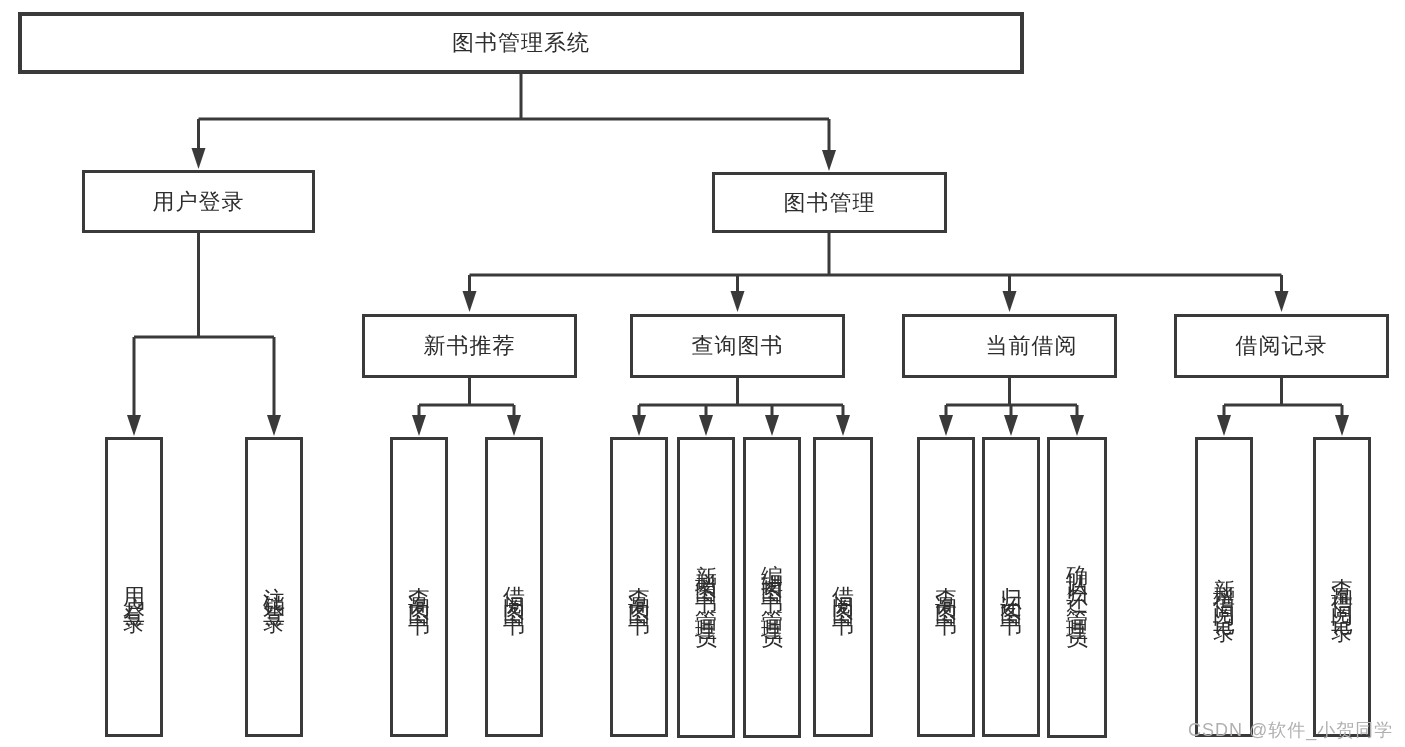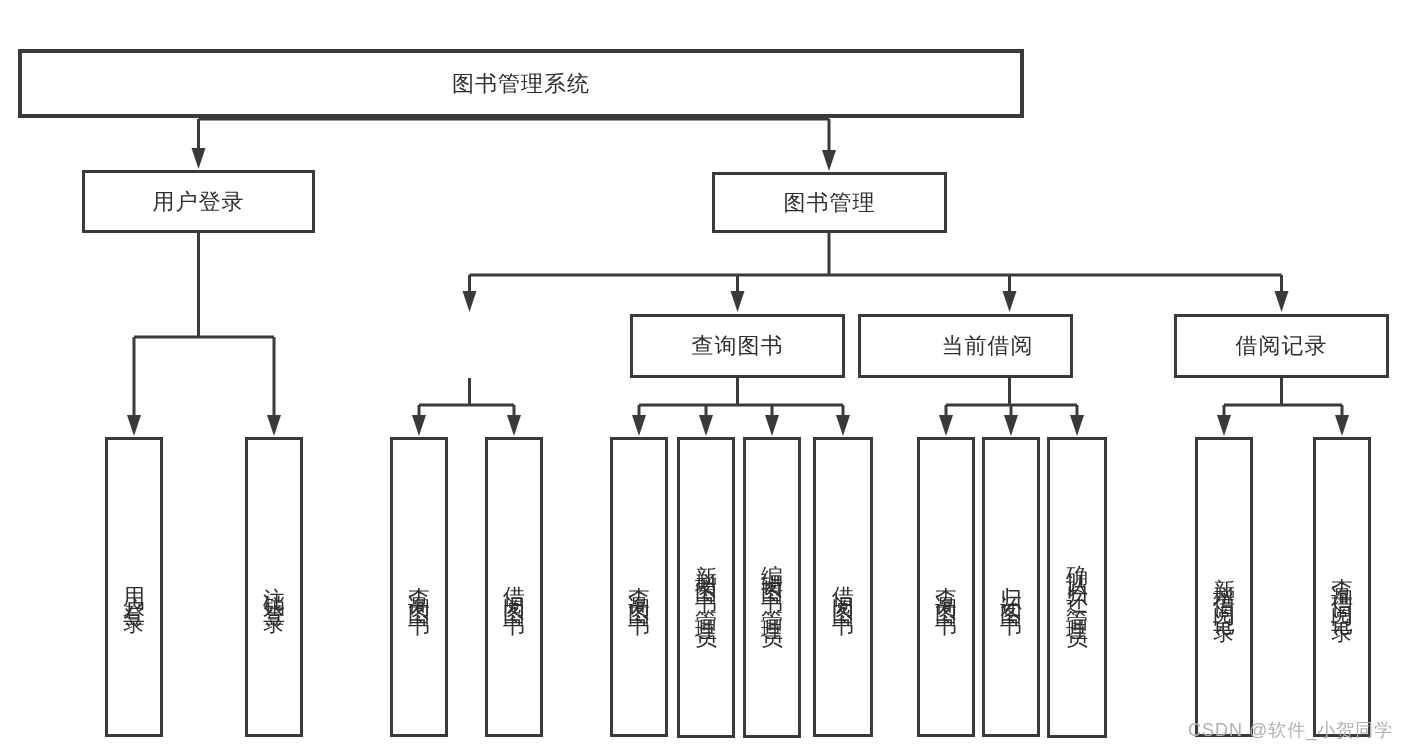--- a/index.html
+++ b/index.html
@@ -71,27 +71,28 @@
       <polygon points="772,436 765,415 779,415"></polygon>
       <polygon points="843,436 836,415 850,415"></polygon>
       <polygon points="946,436 939,415 953,415"></polygon>
       <polygon points="1011,436 1004,415 1018,415"></polygon>
       <polygon points="1077,436 1070,415 1084,415"></polygon>
       <polygon points="1224,436 1217,415 1231,415"></polygon>
       <polygon points="1342,436 1335,415 1349,415"></polygon>
     </g>
   </svg>
 
-  <div class="node root" style="left:18px;top:12px;width:1006px;height:69px;margin-top:37px;">图书管理系统</div>
+  <div class="node root" style="left:18px;top:12px;width:1006px;height:62px;">图书管理系统</div>
 
   <div class="node" style="left:82px;top:170px;width:233px;height:63px;">用户登录</div>
   <div class="node" style="left:712px;top:172px;width:235px;height:61px;">图书管理</div>
 
+  <div class="node" style="left:362px;top:314px;width:215px;height:64px;">新书推荐</div>
   <div class="node" style="left:630px;top:314px;width:215px;height:64px;">查询图书</div>
-  <div class="node" style="left:858px;top:314px;width:215px;height:64px;padding-left:44px;">当前借阅</div>
+  <div class="node" style="left:902px;top:314px;width:215px;height:64px;padding-left:44px;">当前借阅</div>
   <div class="node" style="left:1174px;top:314px;width:215px;height:64px;">借阅记录</div>
 
   <div class="node leaf" style="left:105px;top:437px;width:58px;height:300px;">
     <span>用户登录</span>
   </div>
   <div class="node leaf" style="left:245px;top:437px;width:58px;height:300px;">
     <span>注销登录</span>
   </div>
 
   <div class="node leaf" style="left:390px;top:437px;width:58px;height:300px;">

